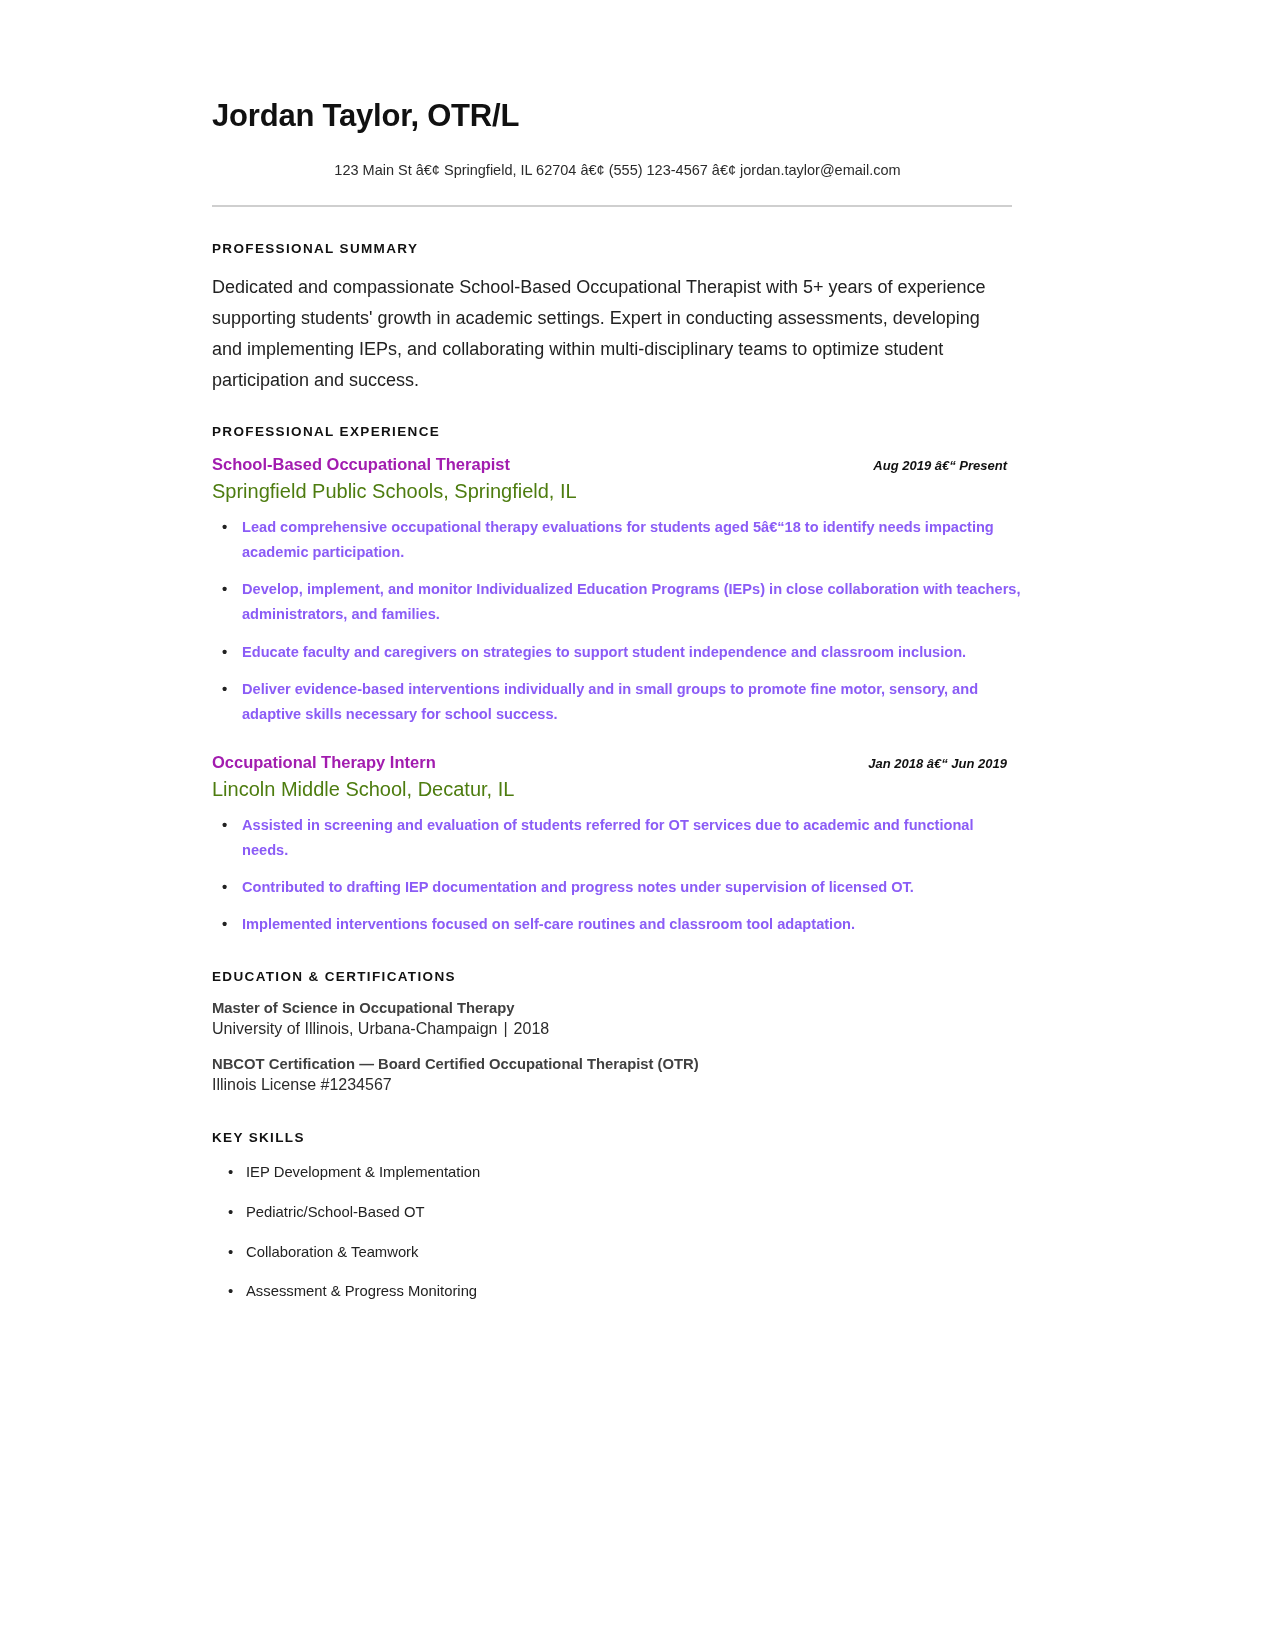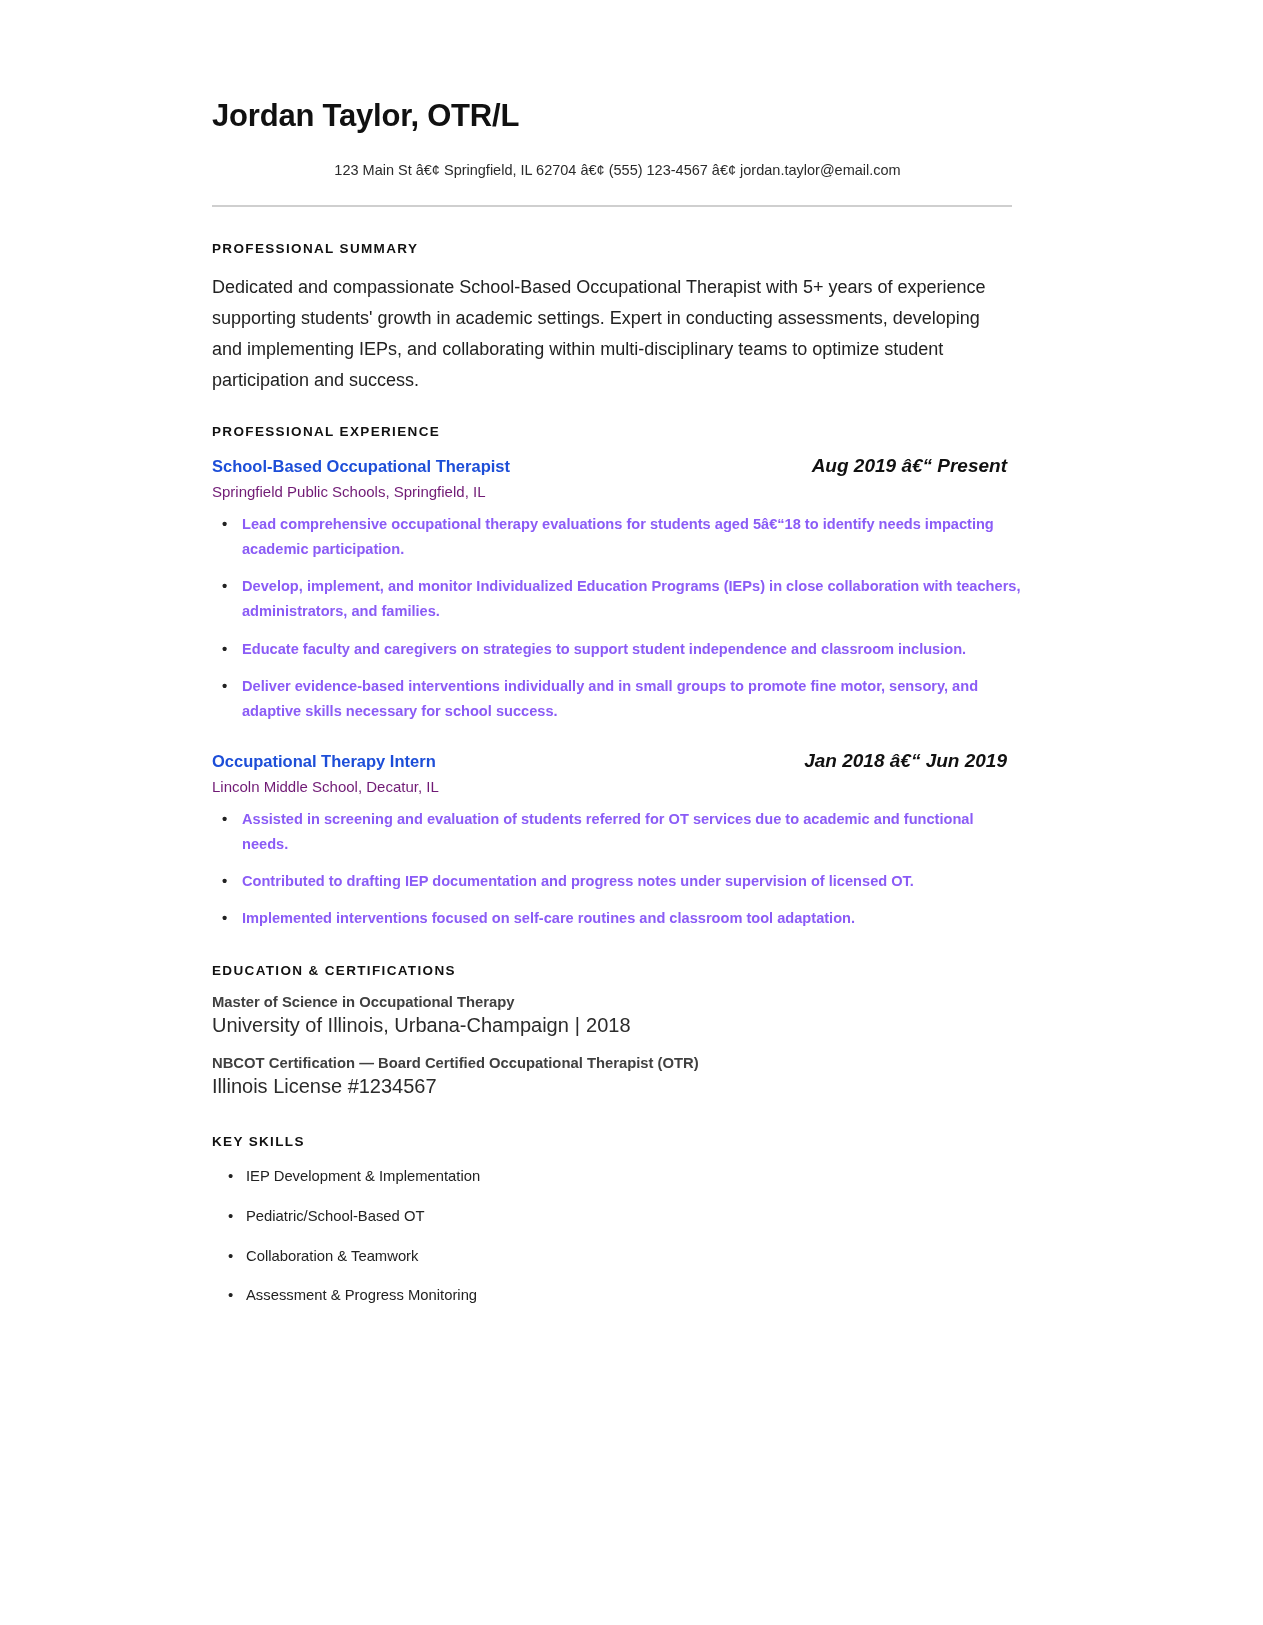--- a/index.html
+++ b/index.html
@@ -67,32 +67,32 @@
   .job-headline {
     display: flex;
     justify-content: space-between;
     align-items: baseline;
     width: 795px;
     margin-bottom: 6px;
   }
   .job-title {
     font-size: 16.5px;
     font-weight: bold;
-    color: #1d4ed8;
+    color: #a21caf;
   }
   .job-dates {
-    font-size: 19px;
+    font-size: 13px;
     font-weight: bold;
     font-style: italic;
     color: #111111;
     white-space: nowrap;
   }
   .job-org {
-    font-size: 15px;
-    color: #701a75;
+    font-size: 20px;
+    color: #4d7c0f;
     margin: 0 0 12px 0;
   }
   ul.bullets {
     list-style: none;
     margin: 0;
     padding: 0;
   }
   ul.bullets > li {
     position: relative;
     padding-left: 30px;
@@ -117,21 +117,21 @@
   .edu-block {
     margin-bottom: 18px;
   }
   .edu-title {
     font-size: 14.8px;
     font-weight: bold;
     color: #404040;
     margin: 0 0 4px 0;
   }
   .edu-sub {
-    font-size: 20px;
+    font-size: 16px;
     color: #2b2b2b;
     margin: 0;
   }
   .sep {
     display: inline-block;
     padding: 0 6px;
   }
   ul.skills {
     list-style: none;
     margin: 4px;

